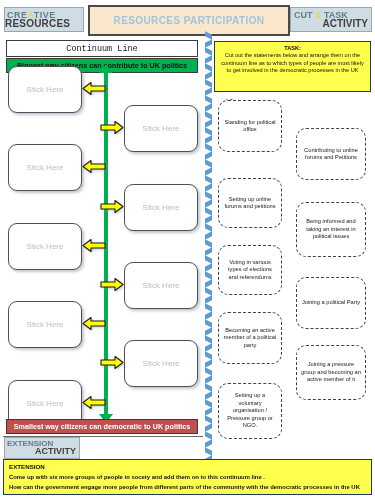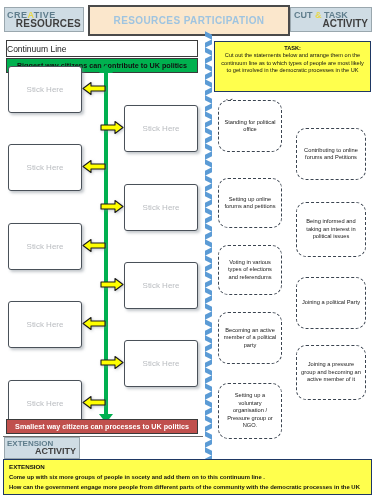--- a/index.html
+++ b/index.html
@@ -18,21 +18,21 @@
     background:#cfdce4;border:1px solid #9aa7ae;
     display:flex;flex-direction:column;justify-content:center;
     overflow:hidden;
   }
   .logo-left .l1{
     font-size:9px;letter-spacing:.5px;color:#5f7d8c;font-weight:700;
     line-height:9px;padding-left:2px;position:relative;
   }
   .logo-left .l2{
     font-size:10px;letter-spacing:.2px;color:#3f3f3f;font-weight:700;
-    line-height:10px;text-align:right;padding-right:2px;margin-top:-1px;
+    line-height:10px;padding-right:12px;margin-top:-1px;
   }
   .spark{color:#e8d84a;font-size:9px;}
 
   .title-bar{
     position:absolute;left:88px;top:5px;width:198px;height:27px;
     background:#fbe7cc;border:2px solid #4a4a4a;
     display:flex;align-items:center;justify-content:center;
   }
   .title-bar span{
     font-size:10px;font-weight:700;color:#9fc4e0;letter-spacing:.4px;
@@ -49,21 +49,21 @@
   .logo-right .l2{
     font-size:10px;color:#3f3f3f;font-weight:700;line-height:10px;
     text-align:right;padding-right:3px;margin-top:-1px;
   }
   .amp{color:#e8d84a;}
 
   
   .continuum-label{
     position:absolute;left:6px;top:40px;width:190px;height:15px;
     border:1.5px solid #3a3a3a;background:#fff;
-    display:flex;align-items:center;justify-content:flex-start;
+    display:flex;align-items:center;justify-content:center;font-family:Liberation Mono, monospace;
   }
   .continuum-label span{font-size:8.5px;color:#1a1a1a;font-weight:400;}
 
   .band{
     position:absolute;left:6px;width:190px;height:13px;
     border:1.5px solid #3a3a3a;
     display:flex;align-items:center;justify-content:center;
   }
   .band span{font-size:7.2px;font-weight:700;color:#111;}
   .band-top{top:58px;background:#00b14f;}
@@ -77,21 +77,21 @@
   }
   .axis-head{
     position:absolute;left:99px;width:0;height:0;
     border-left:7px solid transparent;border-right:7px solid transparent;
   }
   .axis-head-top{top:64px;border-bottom:9px solid #00b050;}
   .axis-head-bottom{top:414px;border-top:9px solid #00b050;}
 
   
   .stick{
-    position:absolute;border:1.3px solid #4a5159;border-radius:3px;
+    position:absolute;border:1.3px solid #4a5159;border-radius:9px;
     background:#ffffff;
     box-shadow:2px 2px 3px rgba(120,130,140,.45);
     display:flex;align-items:center;justify-content:center;
   }
   .stick span{font-size:8px;color:#b9bcc0;}
   .stick-l{left:8px;width:72px;height:45px;}
   .stick-r{left:124px;width:72px;height:45px;}
 
   
   .yarrow{position:absolute;width:24px;height:15px;}
@@ -250,21 +250,21 @@
         <span>Stick Here</span>
       </div>
       <div class="yarrow" style="top: 394.6px; left: 82px;">
         <svg width="24" height="15" viewBox="0 0 24 15">
           <path d="M1 7.5 L9 1.5 L9 5 L23 5 L23 10 L9 10 L9 13.5 Z" fill="#ffff00" stroke="#1a1a1a" stroke-width="1.1" stroke-linejoin="round"></path>
         </svg>
       </div>
     </div>
 
   <div class="band band-bottom">
-    <span>Smallest way citizens can processes to UK politics</span>
+    <span>Smallest way citizens can democratic to UK politics</span>
   </div>
 
   <div class="divider" id="divider">
       <i style="top: 0px; transform: skewY(25deg);"></i>
       <i style="top: 8px; transform: skewY(-25deg);"></i>
       <i style="top: 16px; transform: skewY(25deg);"></i>
       <i style="top: 24px; transform: skewY(-25deg);"></i>
       <i style="top: 32px; transform: skewY(25deg);"></i>
       <i style="top: 40px; transform: skewY(-25deg);"></i>
       <i style="top: 48px; transform: skewY(25deg);"></i>

